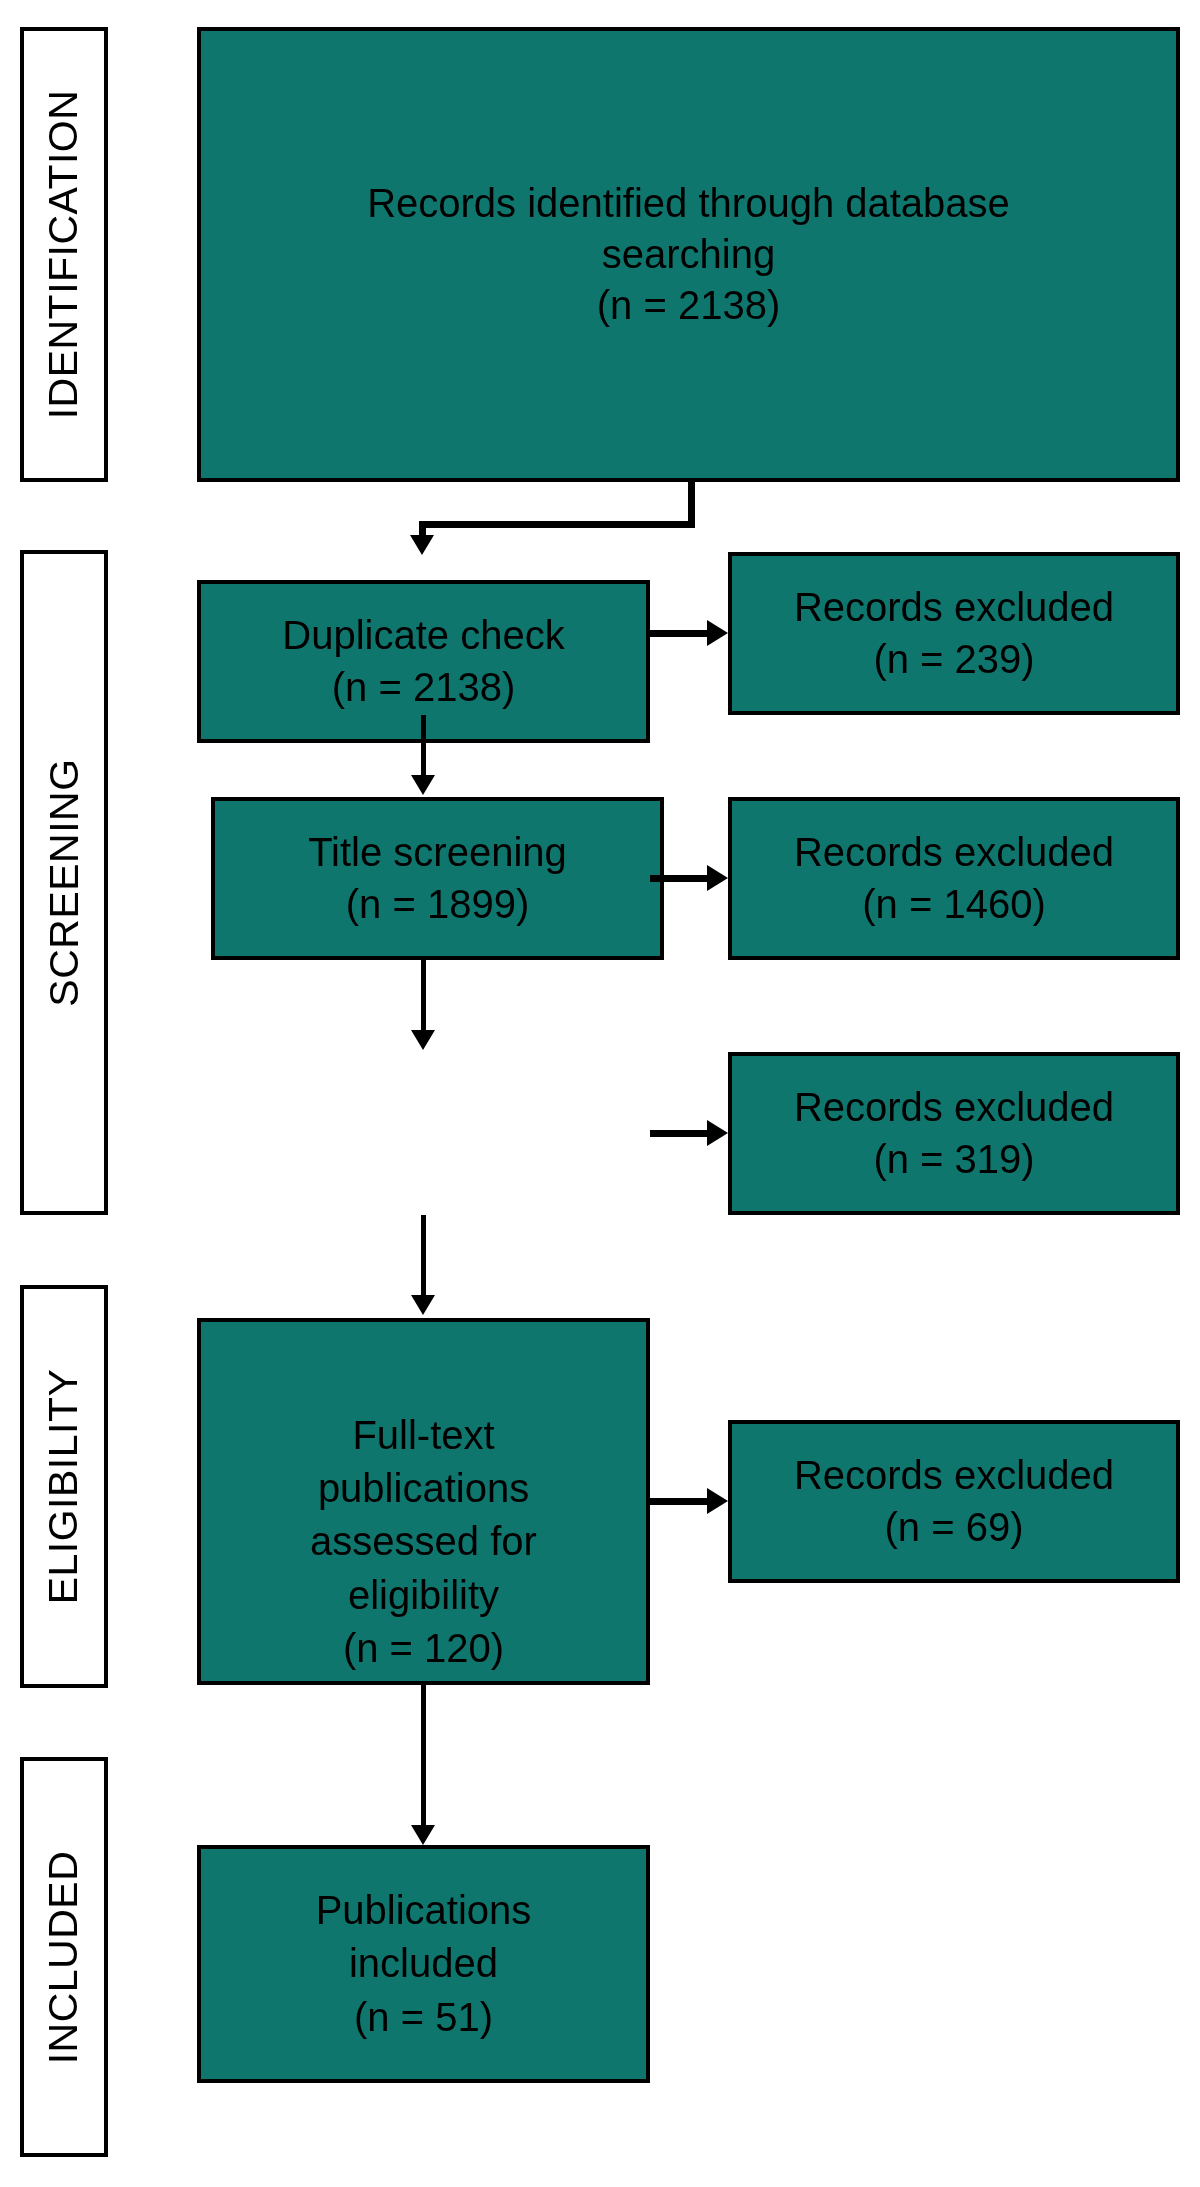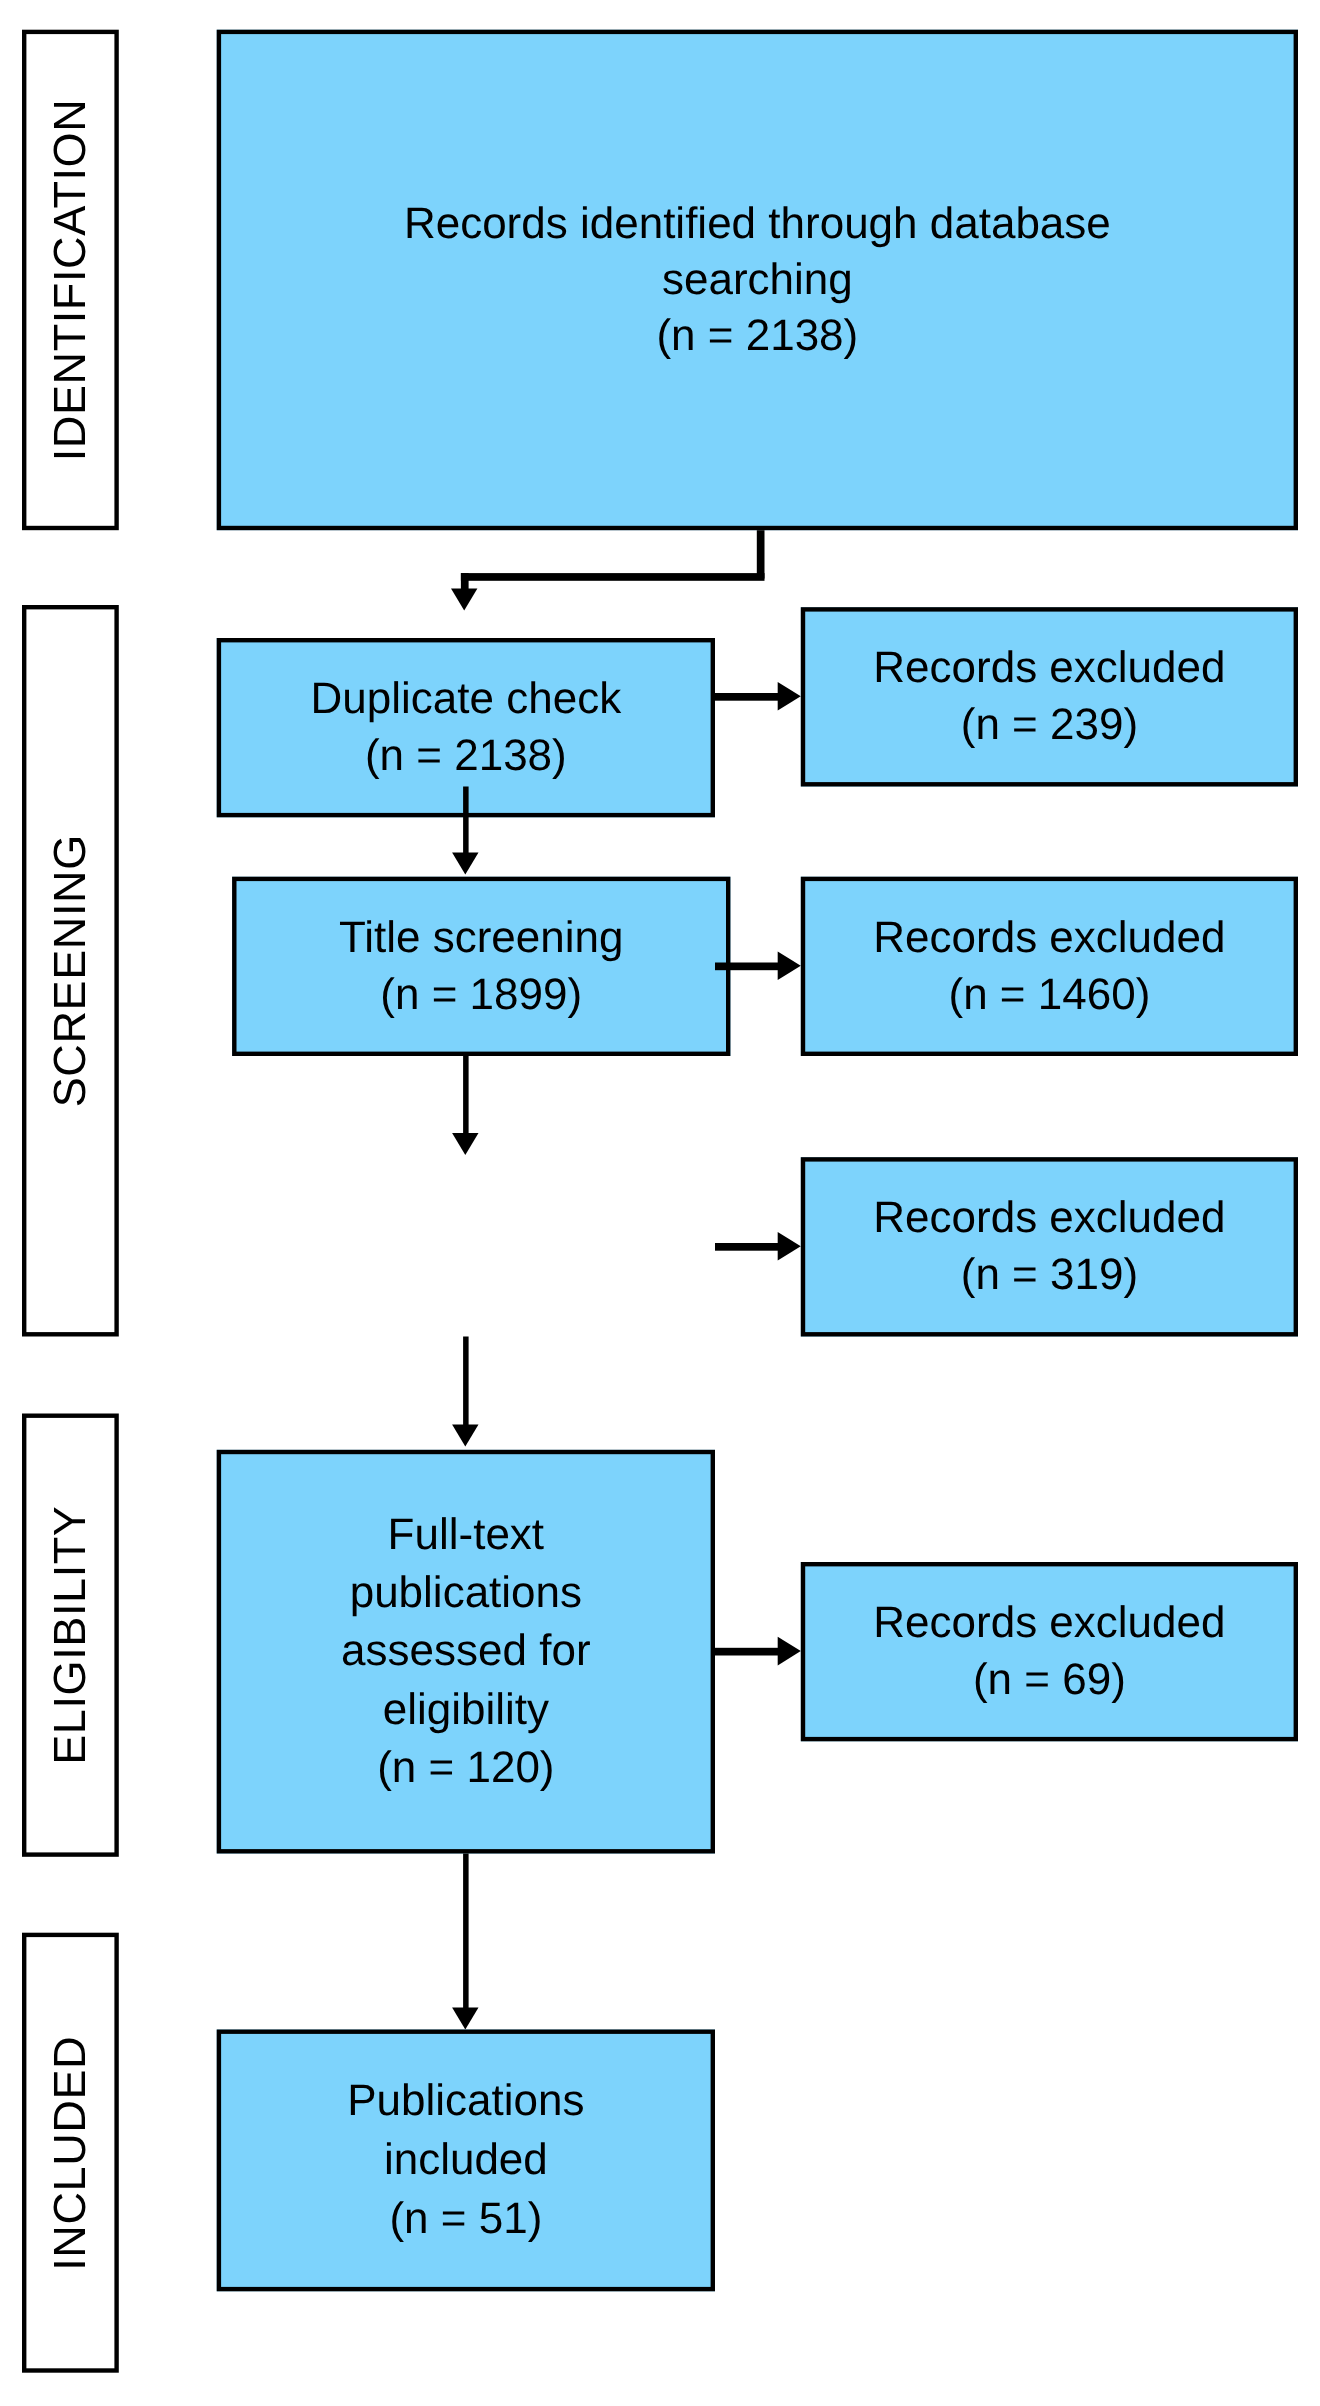--- a/index.html
+++ b/index.html
@@ -35,21 +35,21 @@
     letter-spacing: 0.5px;
     line-height: 1;
     font-weight: 400;
   }
 
   
   .flow-box {
     position: absolute;
     box-sizing: border-box;
     border: 4px solid #000000;
-    background: #7dd3fc;
+    background: #0f766e;
     display: flex;
     align-items: center;
     justify-content: center;
     text-align: center;
     padding: 6px 10px;
   }
   .flow-box .box-text {
     font-size: 40px;
     line-height: 1.28;
     white-space: pre-line;
@@ -154,21 +154,21 @@
     <span class="box-text">Records excluded
 (n = 319)</span>
   </div>
 
   <div class="conn h thick" style="left:650px; top:1130px; width:60px;"></div>
   <div class="arrow-right" style="left:707px; top:1120px;"></div>
 
   <div class="conn v" style="left:421px; top:1215px; height:82px;"></div>
   <div class="arrow-down" style="left:411px; top:1295px;"></div>
 
-  <div class="flow-box tall" style="left:197px; top:1318px; width:453px; height:367px;">
+  <div class="flow-box tall" style="left:197px; top:1318px; width:453px; height:367px;align-items:flex-end;">
     <span class="box-text">Full-text
 publications
 assessed for
 eligibility
 (n = 120)</span>
   </div>
 
   <div class="flow-box" style="left:728px; top:1420px; width:452px; height:163px;">
     <span class="box-text">Records excluded
 (n = 69)</span>

